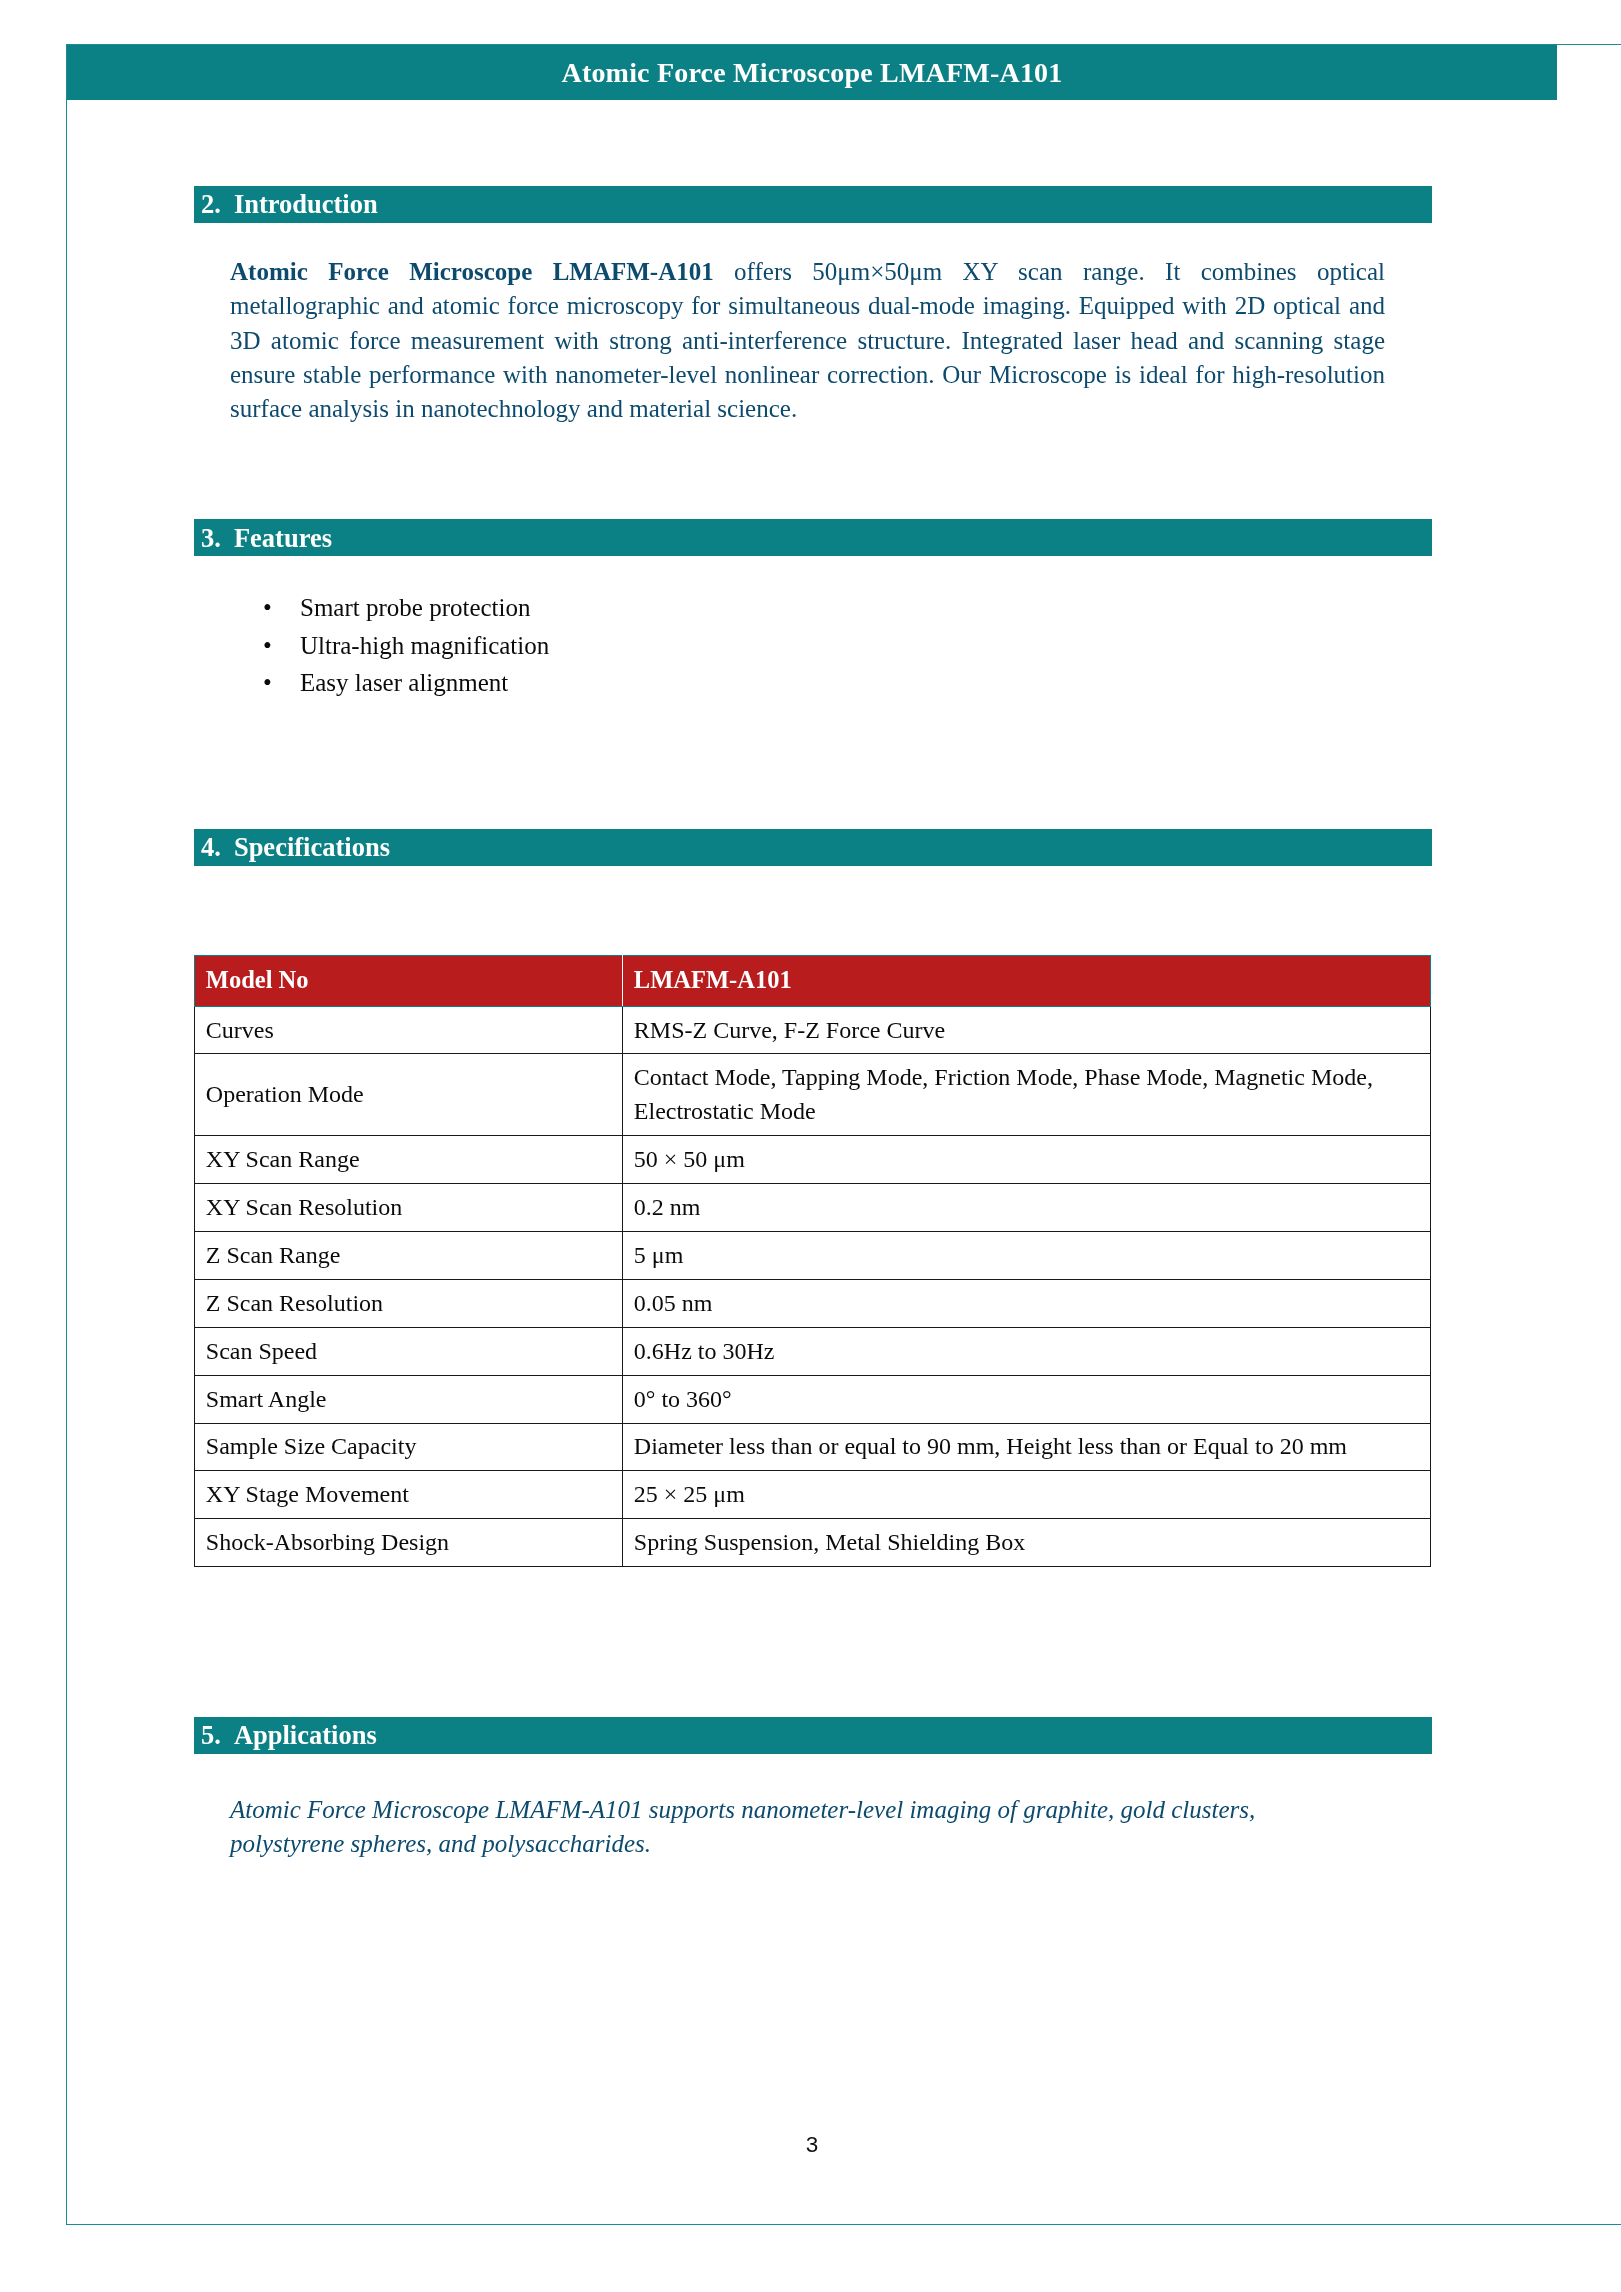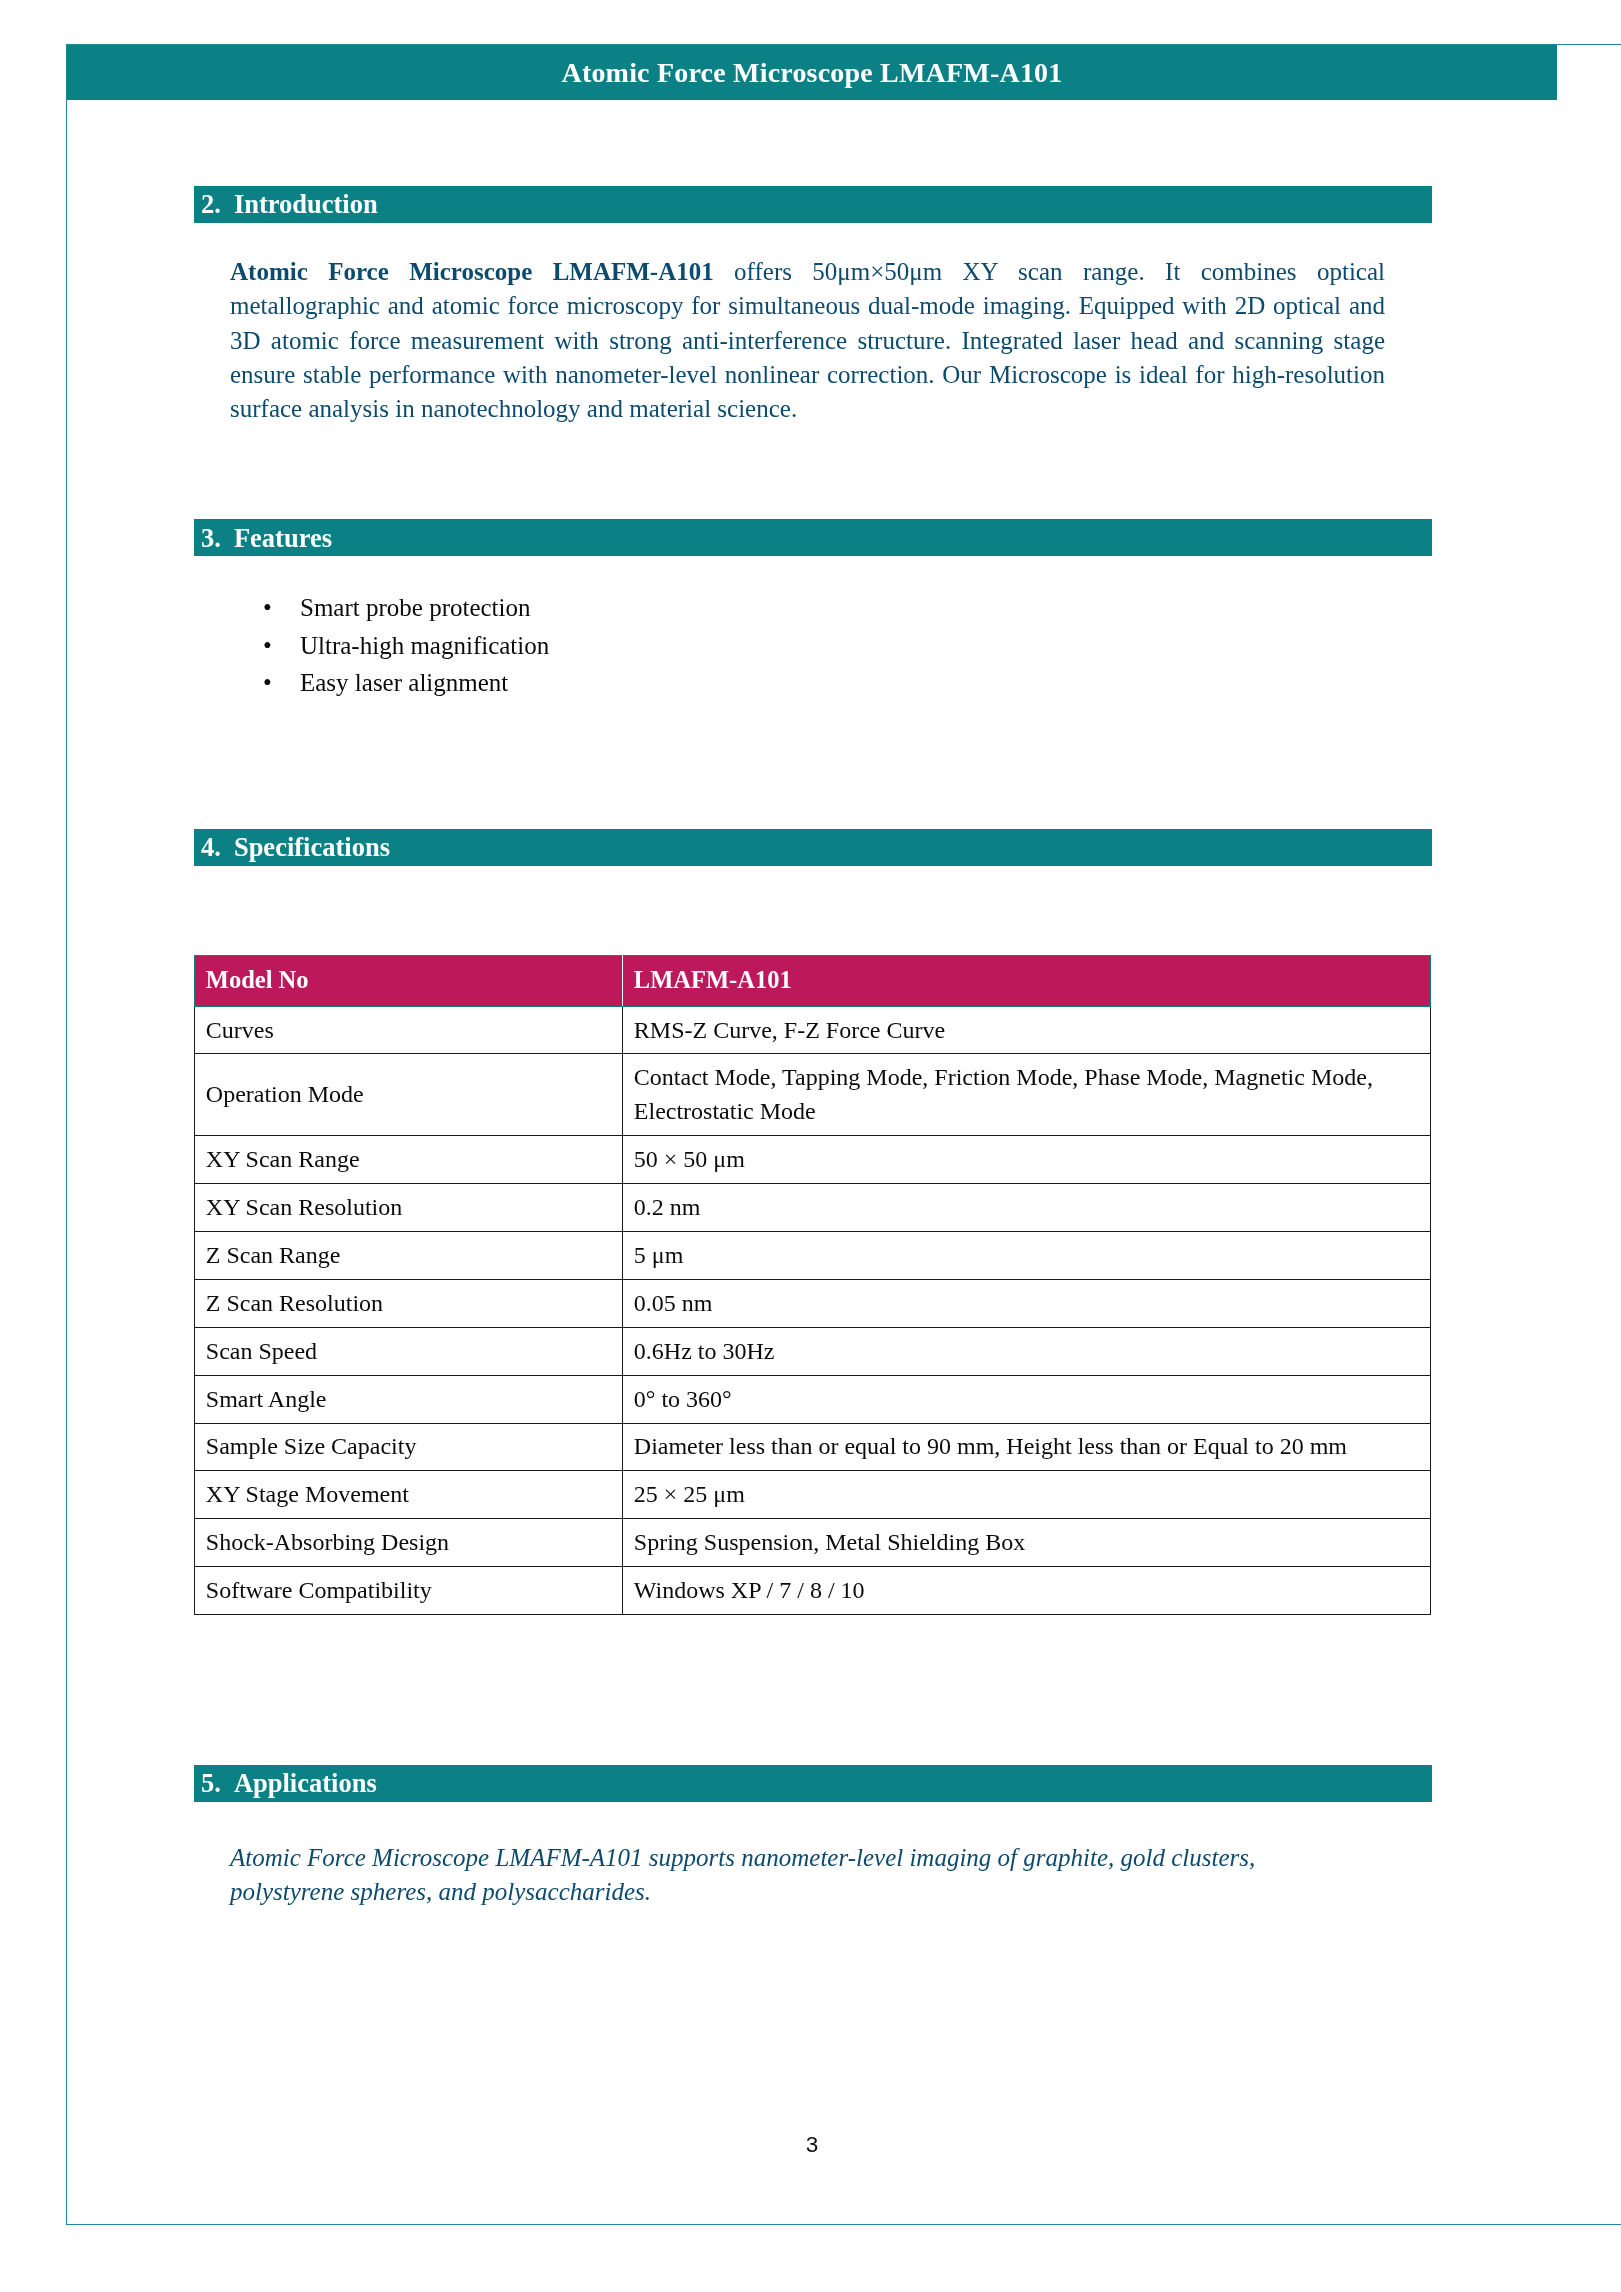--- a/index.html
+++ b/index.html
@@ -134,21 +134,21 @@
 
   table.spec-table th,
   table.spec-table td {
     border: 1.3px solid #1a1a1a;
     padding: 5.9px 9.8px 6.9px 10.8px;
     vertical-align: middle;
     line-height: 1.42;
     text-align: left;
   }
   table.spec-table thead th {
-    background: #be185d;
+    background: #b91c1c;
     color: #ffffff;
     font-weight: bold;
     border-color: #0b8185;
     padding: 6.9px 9.8px 7.8px 10.8px;
     font-size: 24.5px;
   }
   table.spec-table thead th.first-th { border-right-color: #ffffff; }
 
   
   #page-number {
@@ -276,24 +276,20 @@
           <td>Diameter less than or equal to 90 mm, Height less than or Equal to 20 mm</td>
         </tr>
         <tr>
           <td>XY Stage Movement</td>
           <td>25 × 25 μm</td>
         </tr>
         <tr>
           <td>Shock-Absorbing Design</td>
           <td>Spring Suspension, Metal Shielding Box</td>
         </tr>
-        <tr>
-          <td>Software Compatibility</td>
-          <td>Windows XP / 7 / 8 / 10</td>
-        </tr>
       </tbody>
     </table>
 
     <div class="sp-h8"></div>
 
     <div class="section-bar">
       <span class="sec-num">5.</span>
       <span class="sec-title">Applications</span>
     </div>
 

